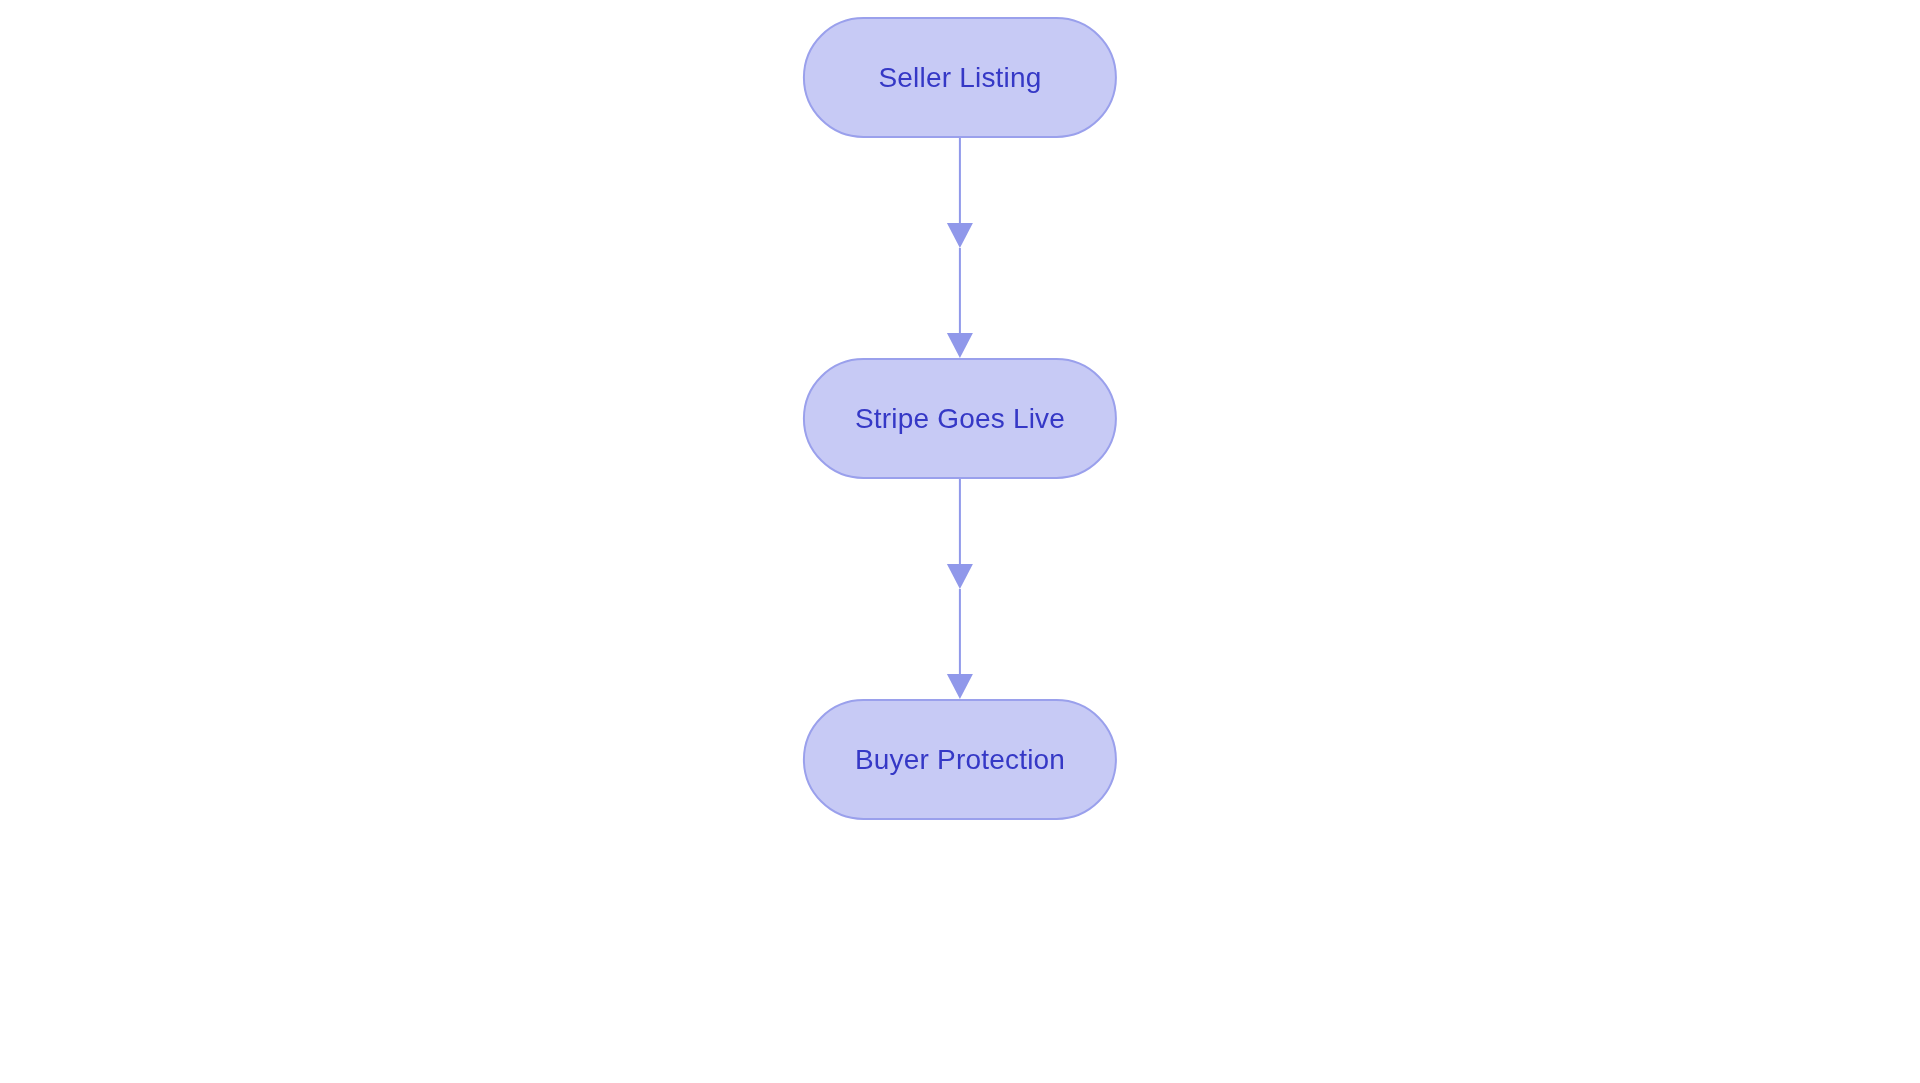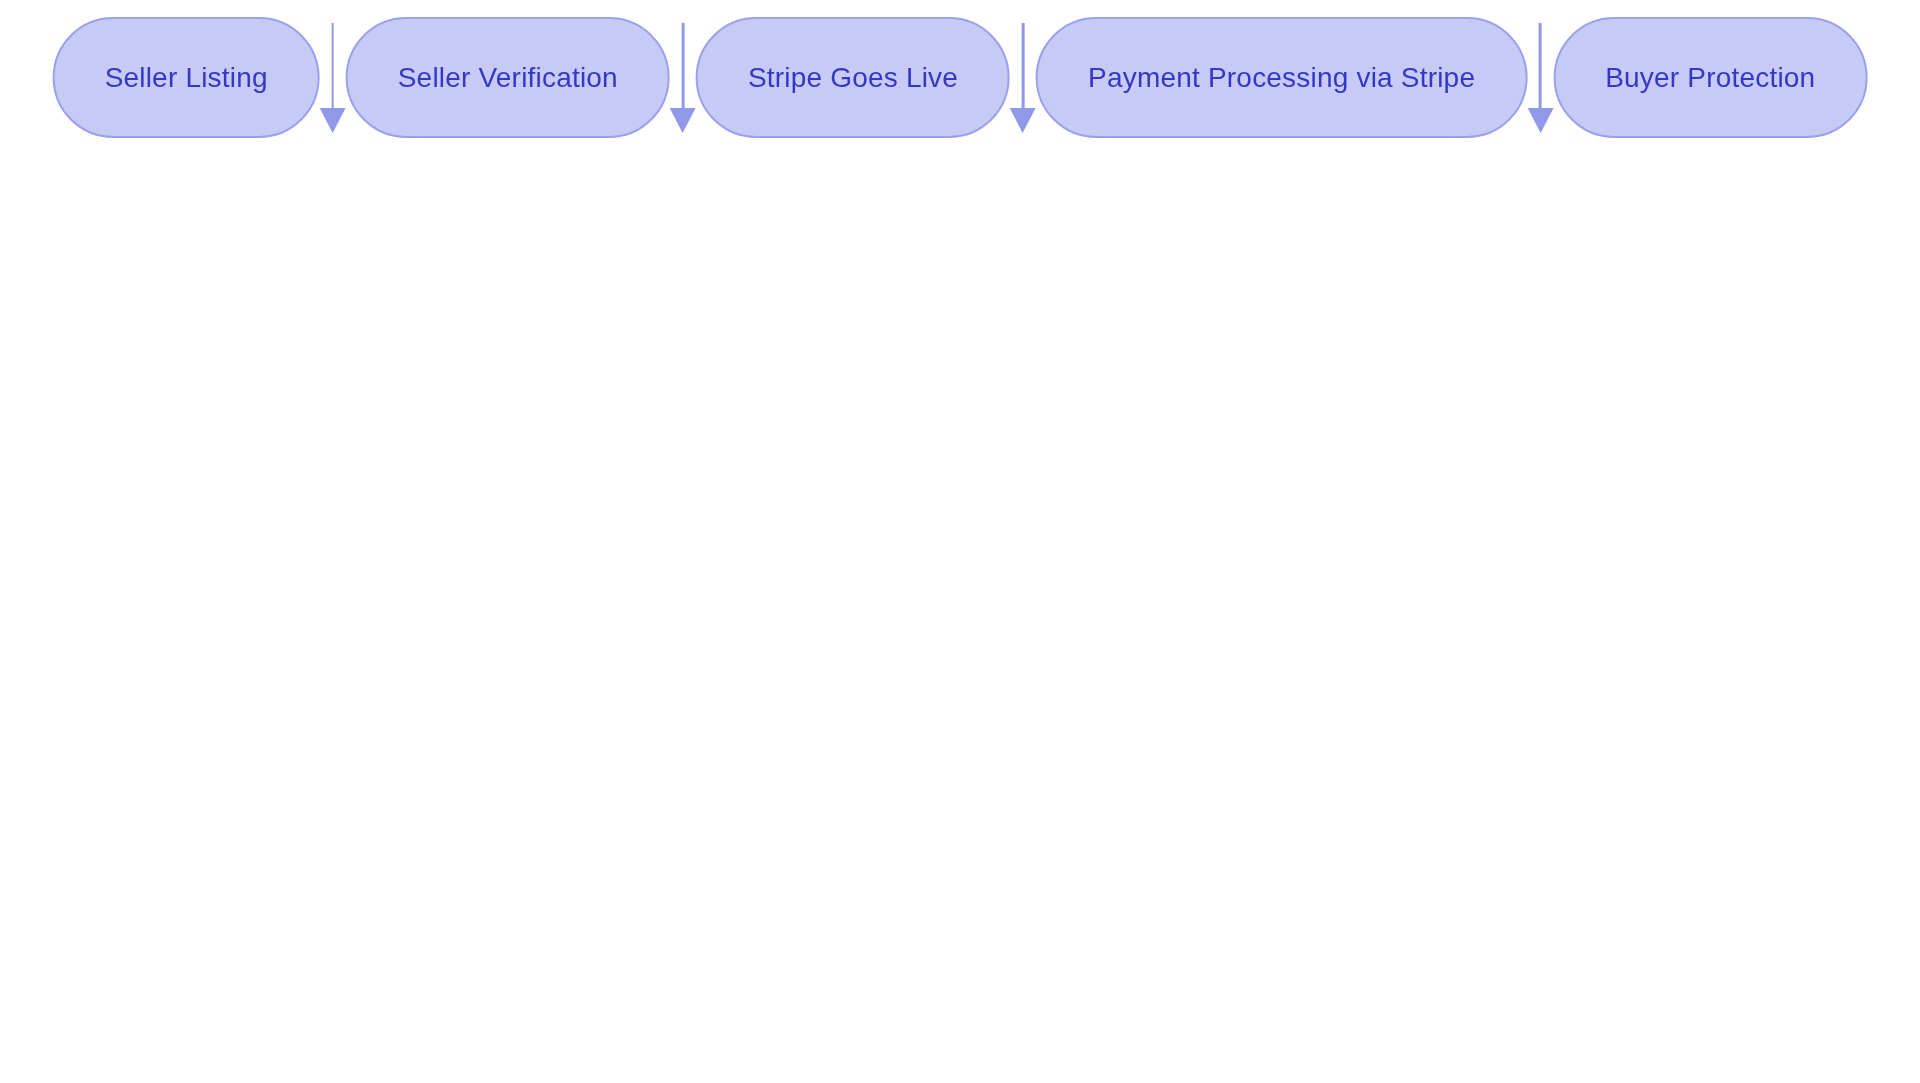--- a/index.html
+++ b/index.html
@@ -22,22 +22,21 @@
     width: 1920px;
     height: 1083px;
     background: var(--page-bg);
   }
   .flow-column {
     position: absolute;
     left: 50%;
     top: 17px;
     transform: translateX(-50%);
     display: flex;
-    flex-direction: row;
-    align-items: center;
+    flex-direction: column;
   }
   .node {
     height: 121px;
     min-width: 260px;
     padding: 0 50px;
     border-radius: 60.5px;
     background: var(--node-fill);
     border: 2px solid var(--node-border);
     display: flex;
     align-items: center;
@@ -77,41 +76,35 @@
 
     <div class="node">
       <span class="node-label">Seller Listing</span>
     </div>
 
     <div class="connector">
       <div class="connector-line"></div>
       <div class="connector-head"></div>
     </div>
 
-    <div class="node">
-      <span class="node-label">Seller Verification</span>
-    </div>
 
     <div class="connector">
       <div class="connector-line"></div>
       <div class="connector-head"></div>
     </div>
 
     <div class="node">
       <span class="node-label">Stripe Goes Live</span>
     </div>
 
     <div class="connector">
       <div class="connector-line"></div>
       <div class="connector-head"></div>
     </div>
 
-    <div class="node">
-      <span class="node-label">Payment Processing via Stripe</span>
-    </div>
 
     <div class="connector">
       <div class="connector-line"></div>
       <div class="connector-head"></div>
     </div>
 
     <div class="node">
       <span class="node-label">Buyer Protection</span>
     </div>
 

